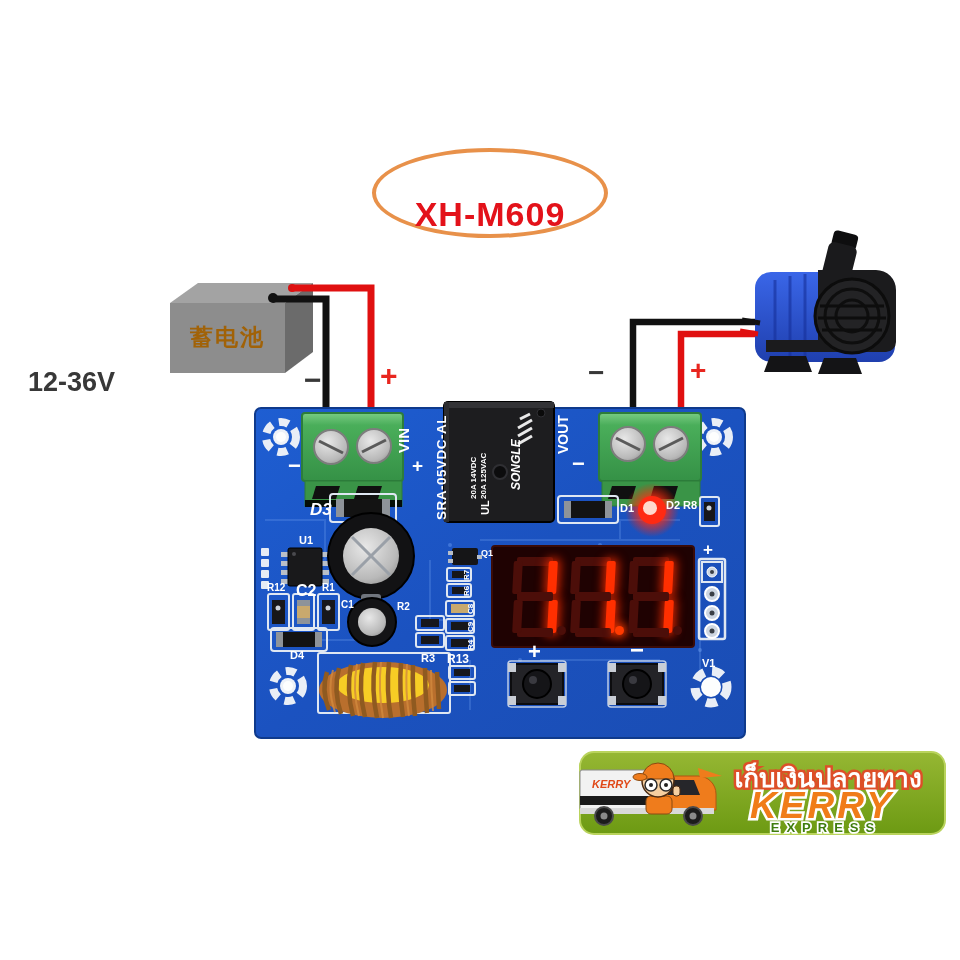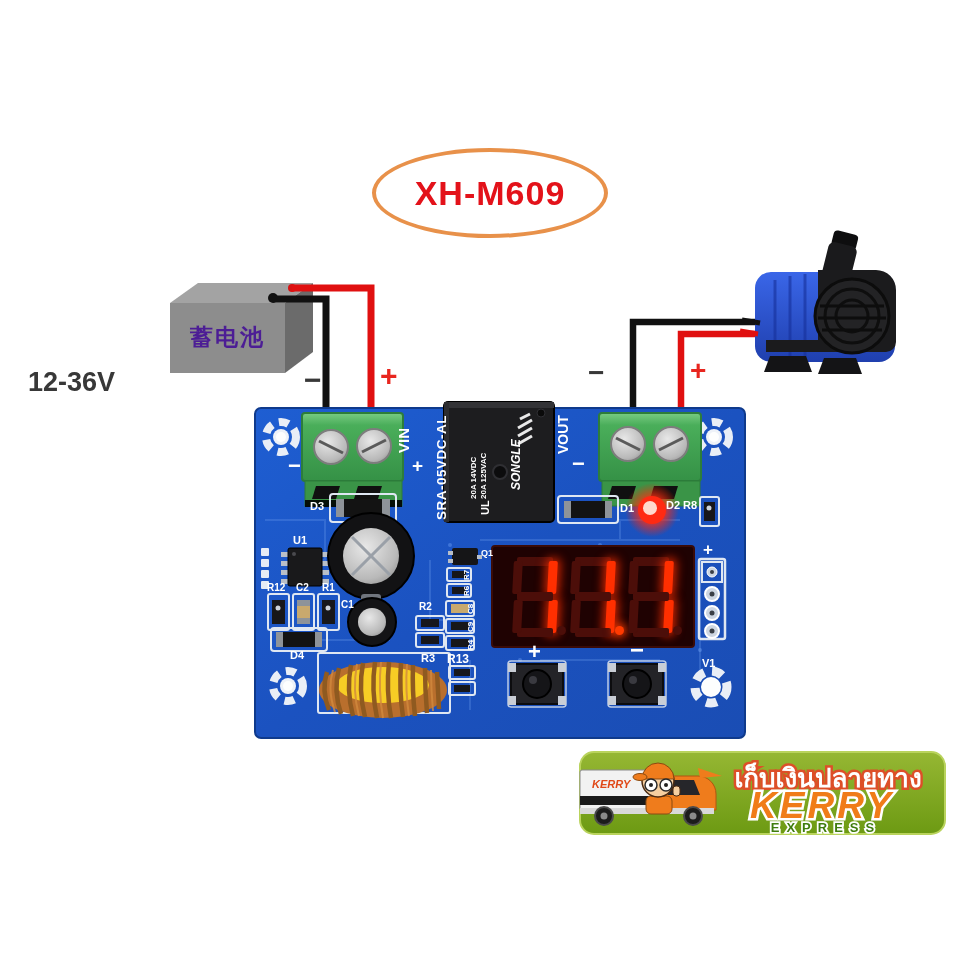--- a/index.html
+++ b/index.html
@@ -3,24 +3,24 @@
 <meta charset="utf-8">
 <style>
   html,body{margin:0;padding:0;background:#fff;}
   #canvas{position:relative;width:960px;height:960px;background:#ffffff;overflow:hidden;
           font-family:"Liberation Sans",sans-serif;}
   #scene{position:absolute;left:0;top:0;}
   .lbl{position:absolute;font-weight:bold;color:#fff;line-height:1.05;white-space:nowrap;}
   .vlbl{transform:rotate(-90deg);transform-origin:left bottom;position:absolute;font-weight:bold;color:#fff;white-space:nowrap;}
   .annot{color:#383838;font-weight:bold;}
   .badge{position:absolute;left:372px;top:148px;width:228px;height:82px;border:4px solid #e8914a;
-         border-radius:50%;display:flex;align-items:center;justify-content:center;}
+         border-radius:50%;display:flex;align-items:flex-end;justify-content:center;}
   .badge span{color:#e3121a;font-size:34px;font-weight:bold;letter-spacing:1px;}
   .battery-label{position:absolute;left:170px;top:322px;width:115px;text-align:center;
-                 color:#4c1d95;font-size:23px;font-weight:bold;letter-spacing:2px;}
+                 color:#a16207;font-size:23px;font-weight:bold;letter-spacing:2px;}
   
   #display-digits{position:absolute;left:512px;top:557px;width:170px;height:82px;}
   .digit{position:absolute;width:46px;height:80px;}
   .seg{position:absolute;border-radius:2px;background:#4c0e09;}
   .seg.lit{background:#ff2f00;box-shadow:0 0 10px 3px rgba(255,45,0,.75);}
   .dp{position:absolute;width:9px;height:9px;border-radius:50%;background:#4c0e09;right:-8px;bottom:2px;}
   .dp.lit{background:#ff3a00;box-shadow:0 0 9px 3px rgba(255,60,0,.8);}
 </style>
 </head>
 <body>
@@ -404,29 +404,29 @@
   <div class="vlbl" style="left:478px;top:490px;width:106px;height:9px;font-size:8px;">20A 14VDC</div>
   <div class="vlbl" style="left:488px;top:490px;width:106px;height:9px;font-size:8px;">20A 125VAC</div>
   <div class="vlbl" style="left:523px;top:476px;width:60px;height:14px;font-size:12px;font-style:italic;">SONGLE</div>
   <div class="vlbl" style="left:492px;top:502px;width:26px;height:13px;font-size:11px;">UL</div>
 
   <div class="vlbl" style="left:411px;top:437px;width:45px;height:16px;font-size:15px;">VIN</div>
   <div class="lbl" style="left:412px;top:456px;font-size:19px;">+</div>
   <div class="lbl" style="left:288px;top:454px;font-size:22px;">−</div>
   <div class="vlbl" style="left:570px;top:439px;width:52px;height:15px;font-size:14px;">VOUT</div>
   <div class="lbl" style="left:572px;top:452px;font-size:22px;">−</div>
-  <div class="lbl" style="left:310px;top:501px;font-size:11px;">D3</div>
+  <div class="lbl" style="left:310px;top:501px;font-size:17px;font-style:italic;">D3</div>
   <div class="lbl" style="left:620px;top:503px;font-size:11px;">D1</div>
   <div class="lbl" style="left:666px;top:500px;font-size:11px;text-align:right;">D2 R8</div>
-  <div class="lbl" style="left:293px;top:535px;font-size:11px;">U1</div>
+  <div class="lbl" style="left:299px;top:535px;font-size:11px;">U1</div>
   <div class="lbl" style="left:267px;top:583px;font-size:10px;">R12</div>
-  <div class="lbl" style="left:296px;top:583px;font-size:10px;">C2</div>
+  <div class="lbl" style="left:296px;top:583px;font-size:16px;">C2</div>
   <div class="lbl" style="left:322px;top:583px;font-size:10px;">R1</div>
   <div class="lbl" style="left:341px;top:600px;font-size:10px;">C1</div>
-  <div class="lbl" style="left:419px;top:602px;font-size:10px;">R2</div>
+  <div class="lbl" style="left:397px;top:602px;font-size:10px;">R2</div>
   <div class="lbl" style="left:290px;top:650px;font-size:11px;">D4</div>
   <div class="lbl" style="left:421px;top:653px;font-size:11px;">R3</div>
   <div class="lbl" style="left:447px;top:653px;font-size:12px;">R13</div>
   <div class="lbl" style="left:448px;top:724px;font-size:10px;margin-top:28px;">R14</div>
   <div class="lbl" style="left:481px;top:549px;font-size:9px;">Q1</div>
   <div class="vlbl" style="left:472px;top:570px;width:18px;height:10px;font-size:8px;">R7</div>
   <div class="vlbl" style="left:472px;top:586px;width:18px;height:10px;font-size:8px;">R6</div>
   <div class="vlbl" style="left:476px;top:604px;width:18px;height:10px;font-size:8px;">C8</div>
   <div class="vlbl" style="left:476px;top:622px;width:18px;height:10px;font-size:8px;">C9</div>
   <div class="vlbl" style="left:476px;top:640px;width:18px;height:10px;font-size:8px;">R4</div>

